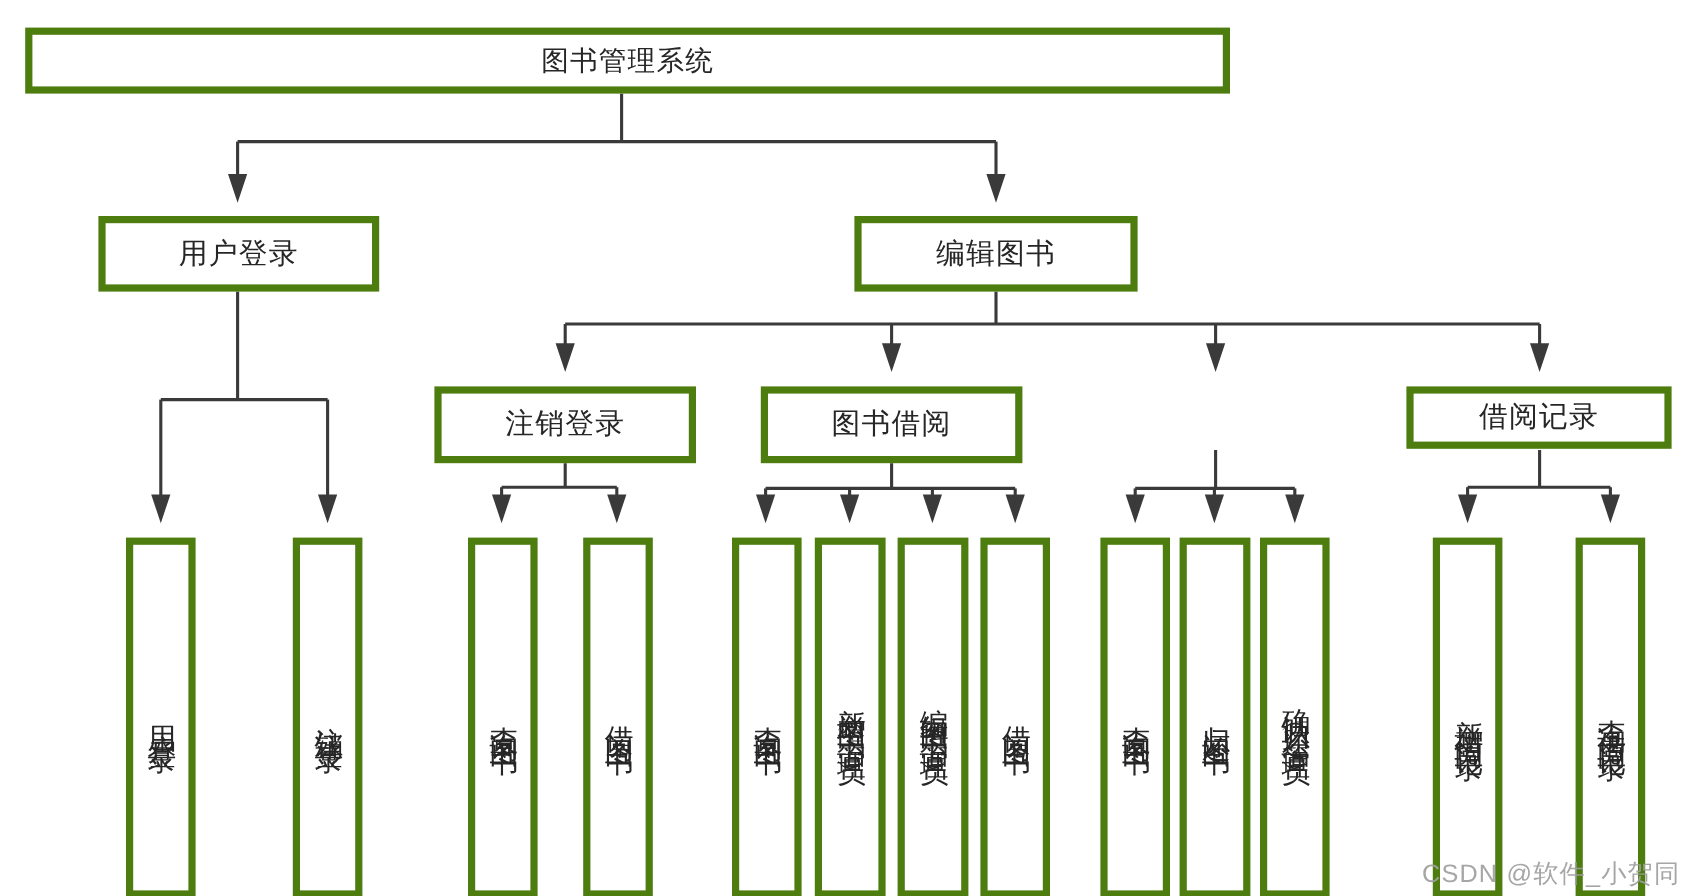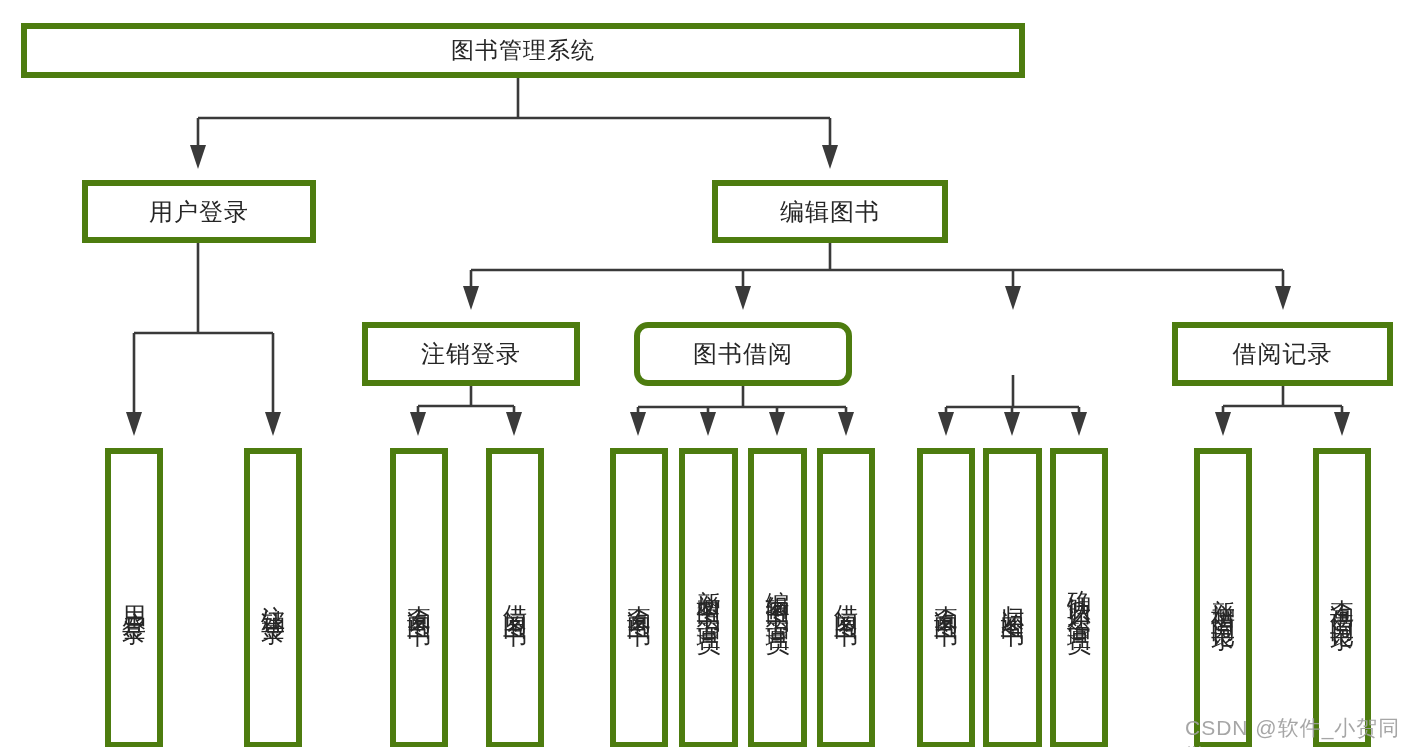--- a/index.html
+++ b/index.html
@@ -121,22 +121,22 @@
       <polygon points="1334,412 1350,412 1342,436"></polygon>
     </g>
   </svg>
 
   <div class="box hbox title-box" style="left:21px; top:13px; width:1004px; height:55px;">图书管理系统</div>
 
   <div class="box hbox" style="left:82px; top:170px; width:234px; height:63px;">用户登录</div>
   <div class="box hbox" style="left:712px; top:170px; width:236px; height:63px;">编辑图书</div>
 
   <div class="box hbox" style="left:362px; top:312px; width:218px; height:64px;">注销登录</div>
-  <div class="box hbox" style="left:634px; top:312px; width:218px; height:64px;border-radius:14px;">图书借阅</div>
-  <div class="box hbox" style="left:1172px; top:312px; width:221px; height:64px;">借阅记录</div>
+  <div class="box hbox" style="left:634px; top:312px; width:218px; height:64px;">图书借阅</div>
+  <div class="box hbox" style="left:1172px; top:312px; width:221px; height:52px;">借阅记录</div>
 
   <div class="box vbox" style="left:105px; top:438px; width:58px; height:300px;">用户登录</div>
   <div class="box vbox" style="left:244px; top:438px; width:58px; height:300px;">注销登录</div>
 
   <div class="box vbox" style="left:390px; top:438px; width:58px; height:300px;">查询图书</div>
   <div class="box vbox" style="left:486px; top:438px; width:58px; height:300px;">借阅图书</div>
 
   <div class="box vbox" style="left:610px; top:438px; width:58px; height:300px;">查询图书</div>
   <div class="box vbox" style="left:679px; top:438px; width:59px; height:300px;">新增图书（管理员）</div>
   <div class="box vbox" style="left:748px; top:438px; width:59px; height:300px;">编辑图书（管理员）</div>

